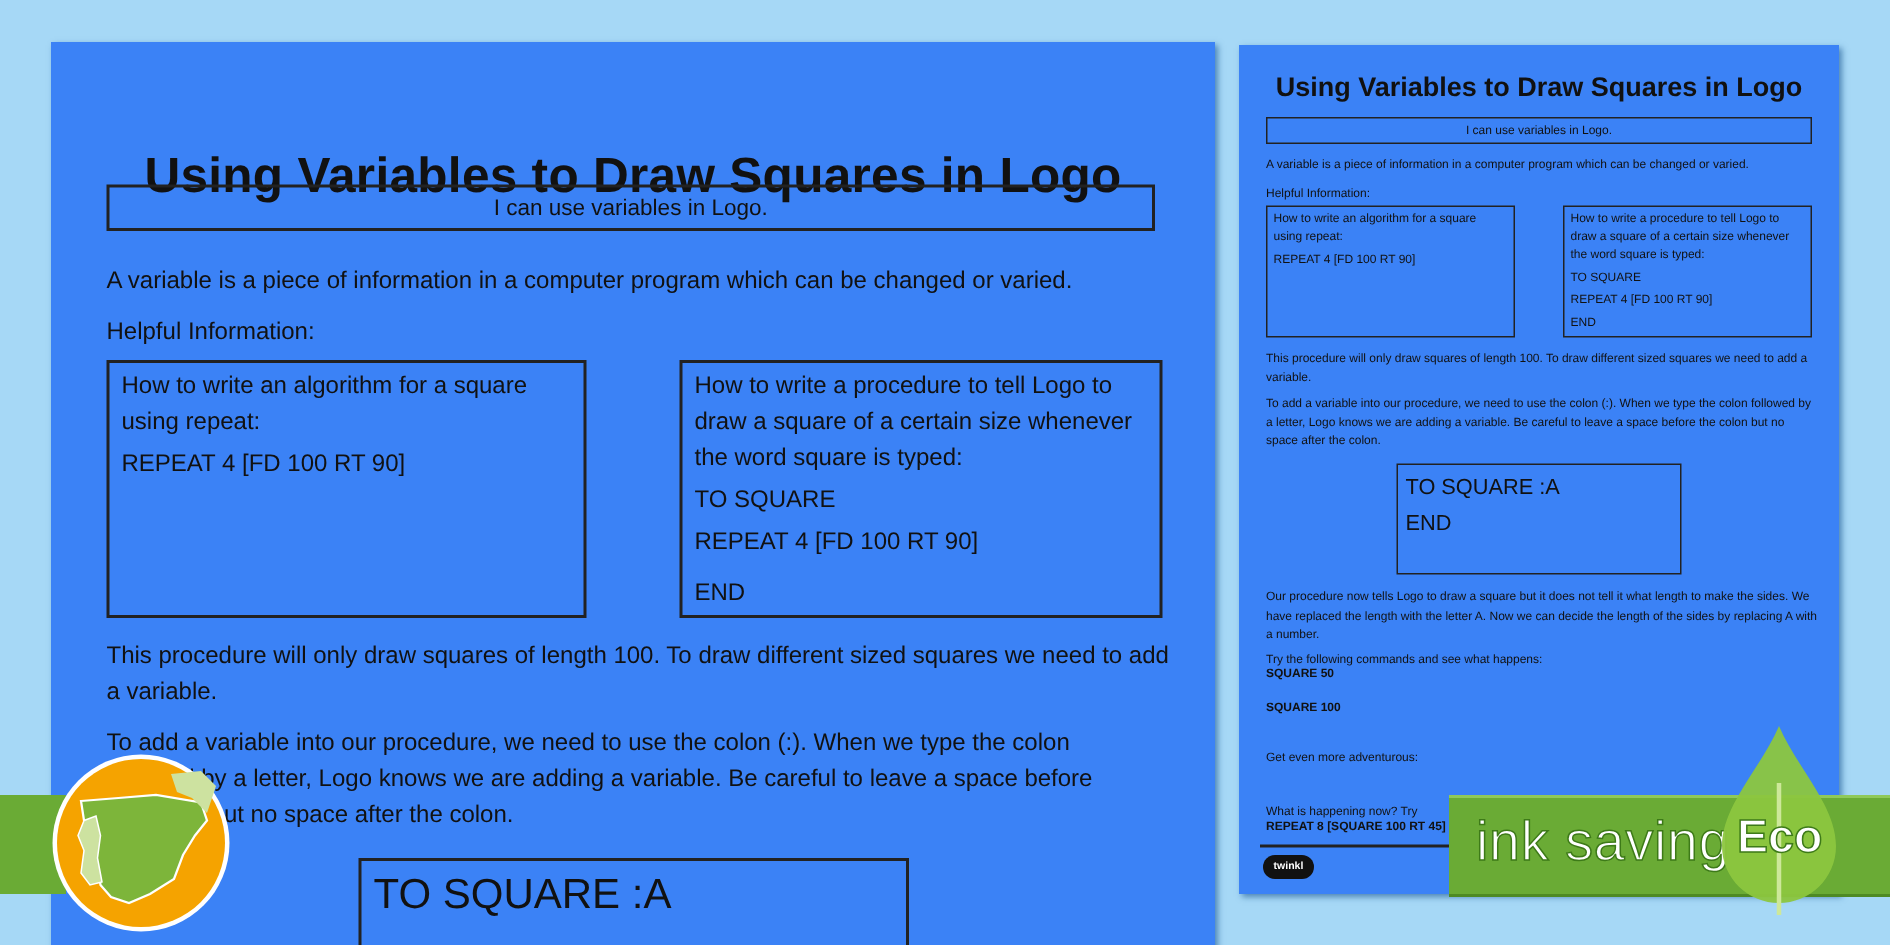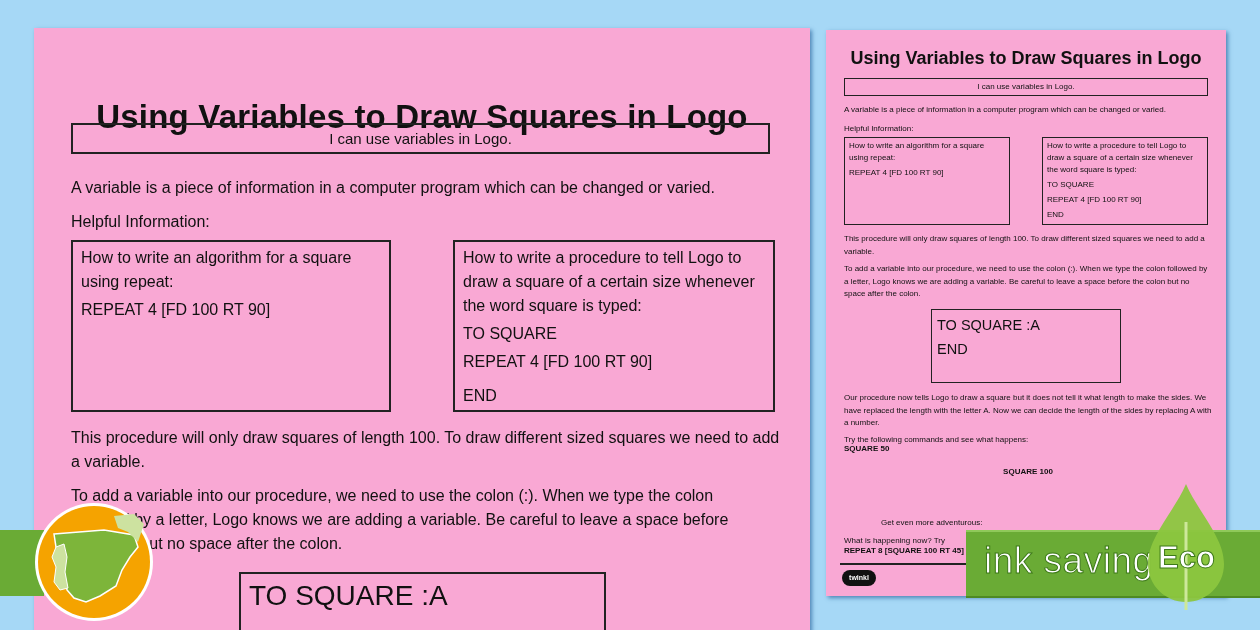--- a/index.html
+++ b/index.html
@@ -1,17 +1,17 @@
 <!DOCTYPE html>
 <html><head>
 <meta charset="utf-8">
 <style>
   html, body { margin:0; padding:0; }
   body { width:1260px; height:630px; overflow:hidden; background:#a6d8f6; position:relative; font-family:"Liberation Sans", sans-serif; color:#111; }
-  .page { position:absolute; background:#f9a8d4; box-shadow: 2px 2px 4px rgba(20,80,140,0.6); }
+  .page { position:absolute; background:#3b82f6; box-shadow: 2px 2px 4px rgba(20,80,140,0.6); }
   #big { left:34px; top:28px; width:776px; height:620px; }
   #small { left:826px; top:30px; width:400px; height:566px; }
 
   
   #big .title { position:absolute; left:0; right:0; top:70px; text-align:center; font-size:33px; font-weight:bold; letter-spacing:0.2px; }
   #big .goal { position:absolute; left:37px; top:95px; width:699px; height:31px; border:2px solid #222; box-sizing:border-box; text-align:center; font-size:15px; line-height:28px; }
   #big .p { position:absolute; left:37px; font-size:16px; line-height:24px; width:710px; }
   #big .box { position:absolute; border:2px solid #222; box-sizing:border-box; padding:4px 8px; font-size:16px; line-height:24px; }
   #big .box .line { margin-top:4px; }
   #big .codebox { position:absolute; left:205px; top:544px; width:367px; height:90px; border:2px solid #222; box-sizing:border-box; padding:6px 8px; font-size:28px; }
@@ -91,22 +91,22 @@
   <div class="p" style="top:233px;">To add a variable into our procedure, we need to use the colon (:). When we type the colon followed by a letter, Logo knows we are adding a variable. Be careful to leave a space before the colon but no space after the colon.</div>
 
   <div class="codebox">
     <div>TO SQUARE :A</div>
     <div>END</div>
   </div>
 
   <div class="p" style="top:404px;">Try the following commands and see what happens:</div>
   <div class="p" style="top:362px;">Our procedure now tells Logo to draw a square but it does not tell it what length to make the sides. We have replaced the length with the letter A. Now we can decide the length of the sides by replacing A with a number.</div>
   <div class="p" style="top:413px; font-weight:bold;">SQUARE 50</div>
-  <div class="p" style="top:436px; font-weight:bold;text-align:center;">SQUARE 100</div>
-  <div class="p" style="top:487px;margin-left:37px;">Get even more adventurous:</div>
+  <div class="p" style="top:436px; font-weight:bold;">SQUARE 100</div>
+  <div class="p" style="top:469px;">Get even more adventurous:</div>
   <div class="p" style="top:487px; font-weight:bold;margin-top:28px;">REPEAT 8 [SQUARE 100 RT 45]</div>
   <div class="p" style="top:505px;">What is happening now? Try</div>
   <div class="rule"></div>
   <div class="logo">twinkl</div>
 </div>
 
 <div class="left-band"></div>
 <svg class="map-badge" viewBox="0 0 120 120">
   <circle cx="60" cy="60" r="59" fill="#fff"></circle>
   <circle cx="60" cy="60" r="56" fill="#f5a300"></circle>

